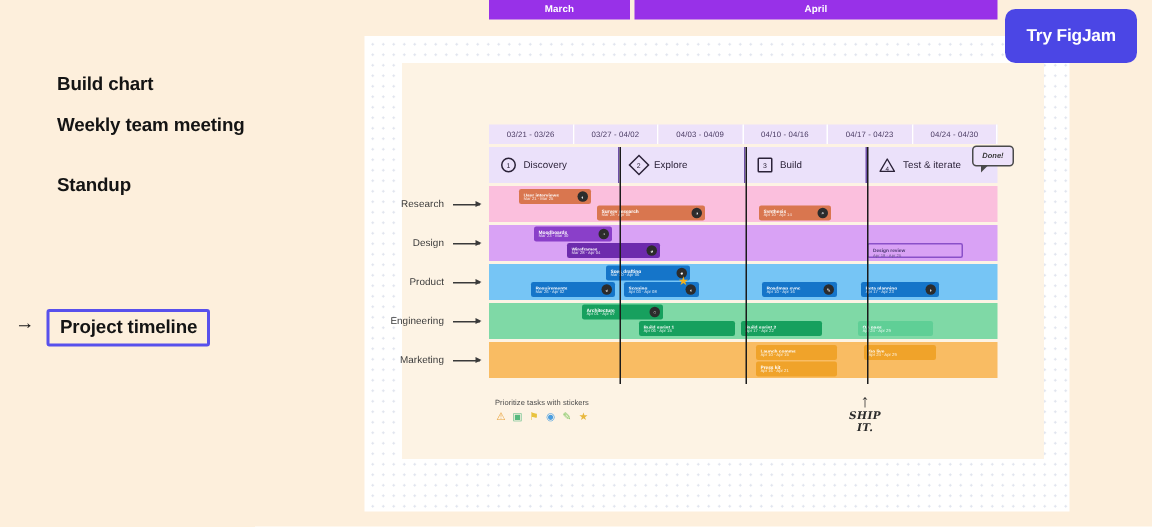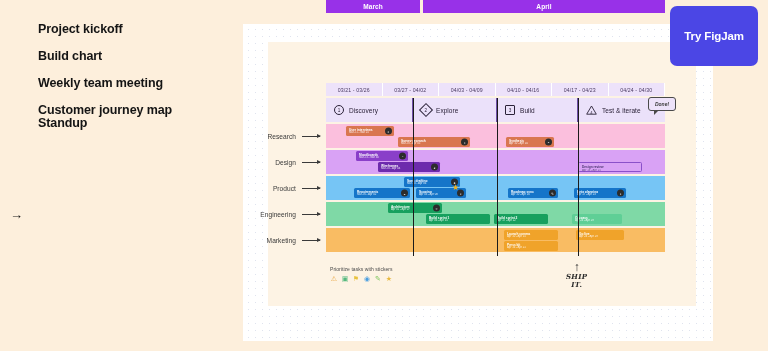--- a/index.html
+++ b/index.html
@@ -42,21 +42,21 @@
   }
 
   
   #try-figjam-button {
     position:absolute;
     right:10px; top:6px;
     background:#4b46e5;
     color:#fff;
     font-size:11.5px;
     font-weight:bold;
-    padding:24px 14px;
+    padding:12px 14px;
     border-radius:7px;
     border:none;
     letter-spacing:-0.1px;
     cursor:pointer;
     z-index:40;
   }
 
   
   #canvas-panel {
     position:absolute;
@@ -233,25 +233,24 @@
     content:""; position:absolute; left:5px; bottom:-5px;
     border-top:5px solid #4a4a4a;
     border-right:5px solid transparent;
   }
 </style>
 </head>
 <body>
 
 <div id="template-list">
   <div id="selection-arrow">→</div>
-  <div class="tpl-item" style="top:22px">Project kickoff</div>
   <div class="tpl-item" style="top:49px">Build chart</div>
   <div class="tpl-item" style="top:76px">Weekly team meeting</div>
-  <div class="tpl-item" style="top:103px">Customer journey map</div>
   <div class="tpl-item" style="top:116px">Standup</div>
+  <div class="tpl-item selected" style="top:206px">Project timeline</div>
 </div>
 
 <button id="try-figjam-button">Try FigJam</button>
 
 <div id="canvas-panel"></div>
 <div id="board"></div>
 
 <div class="month-cell" id="month-march">March</div>
 <div class="month-cell" id="month-april">April</div>
 

